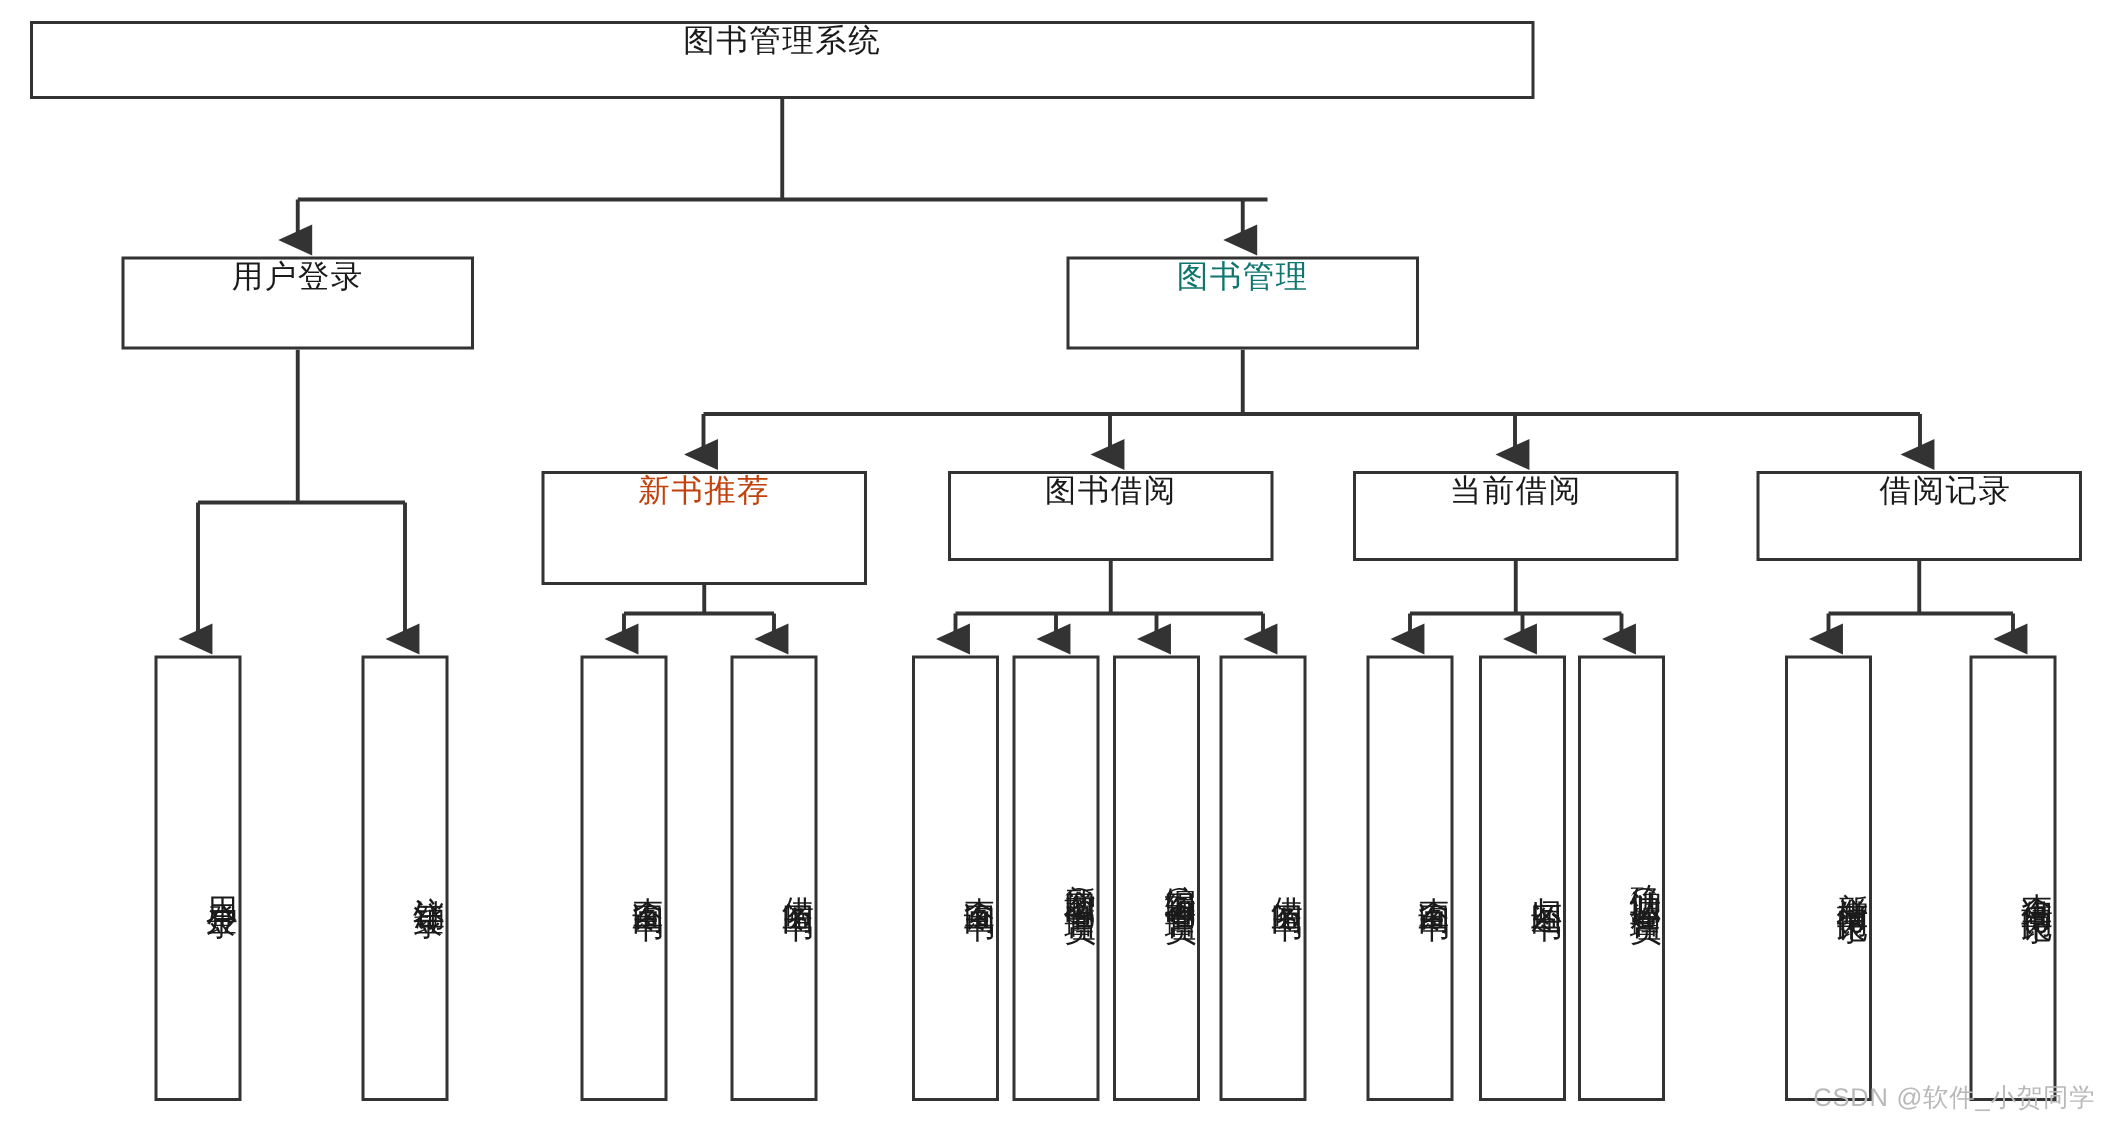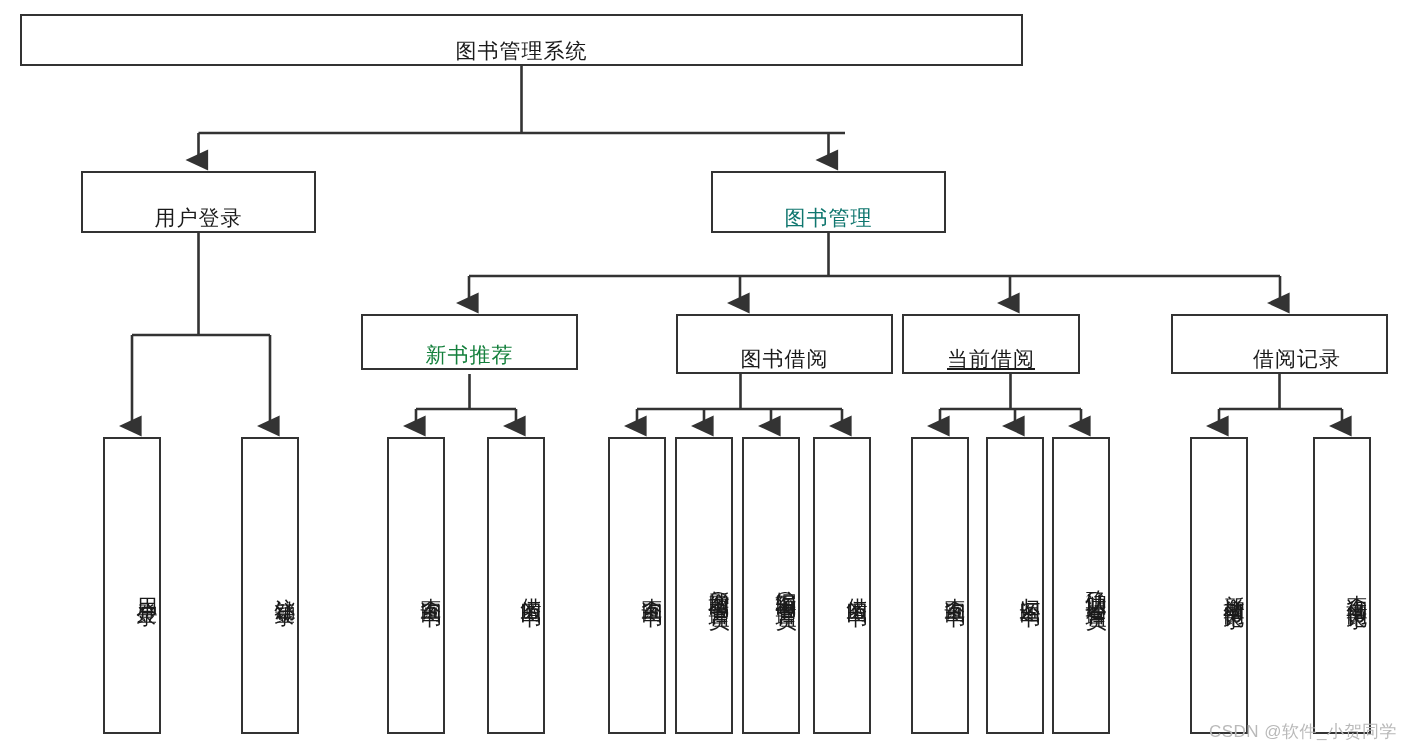--- a/index.html
+++ b/index.html
@@ -27,21 +27,21 @@
     width: 1405px;
     height: 747px;
     pointer-events: none;
   }
   .node {
     position: absolute;
     box-sizing: border-box;
     background: #ffffff;
     border: 2px solid #333333;
     display: flex;
-    align-items: flex-end;
+    align-items: flex-start;
     justify-content: center;
     color: #1a1a1a;
   }
   .node.horiz {
     font-size: 21px;
     letter-spacing: 1px;
   }
   .node.vert {
     font-size: 21px;
     writing-mode: vertical-rl;
@@ -126,27 +126,27 @@
     <span class="label">图书管理系统</span>
   </div>
 
   <div class="node horiz" style="left: 81px; top: 171px; width: 235px; height: 62px; border-color: rgb(51, 51, 51); background: rgb(255, 255, 255); color: rgb(26, 26, 26);">
     <span class="label">用户登录</span>
   </div>
   <div class="node horiz" style="left: 711px; top: 171px; width: 235px; height: 62px; border-color: rgb(51, 51, 51); background: rgb(255, 255, 255); color: #0f766e;">
     <span class="label">图书管理</span>
   </div>
 
-  <div class="node horiz" style="left: 361px; top: 314px; width: 217px; height: 56px; border-color: rgb(51, 51, 51); background: rgb(255, 255, 255); color: #15803d;">
+  <div class="node horiz" style="left: 361px; top: 314px; width: 217px; height: 76px; border-color: rgb(51, 51, 51); background: rgb(255, 255, 255); color: #c2410c;">
     <span class="label">新书推荐</span>
   </div>
-  <div class="node horiz" style="left: 632px; top: 314px; width: 217px; height: 60px; border-color: rgb(51, 51, 51); background: rgb(255, 255, 255); color: rgb(26, 26, 26); margin-left: 44px;">
+  <div class="node horiz" style="left: 632px; top: 314px; width: 217px; height: 60px; border-color: rgb(51, 51, 51); background: rgb(255, 255, 255); color: rgb(26, 26, 26);">
     <span class="label">图书借阅</span>
   </div>
-  <div class="node horiz" style="left: 902px; top: 314px; width: 178px; height: 60px; border-color: rgb(51, 51, 51); background: rgb(255, 255, 255); color: rgb(26, 26, 26); text-decoration: underline;">
+  <div class="node horiz" style="left: 902px; top: 314px; width: 217px; height: 60px; border-color: rgb(51, 51, 51); background: rgb(255, 255, 255); color: rgb(26, 26, 26);">
     <span class="label">当前借阅</span>
   </div>
   <div class="node horiz" style="left: 1171px; top: 314px; width: 217px; height: 60px; border-color: rgb(51, 51, 51); background: rgb(255, 255, 255); color: rgb(26, 26, 26); padding-left: 35px;">
     <span class="label">借阅记录</span>
   </div>
 
   <div class="node vert" style="left: 103px; top: 437px; width: 58px; height: 297px; border-color: rgb(51, 51, 51); background: rgb(255, 255, 255); color: rgb(26, 26, 26);">
     <span class="label">用户登录</span>
   </div>
   <div class="node vert" style="left: 241px; top: 437px; width: 58px; height: 297px; border-color: rgb(51, 51, 51); background: rgb(255, 255, 255); color: rgb(26, 26, 26);">

